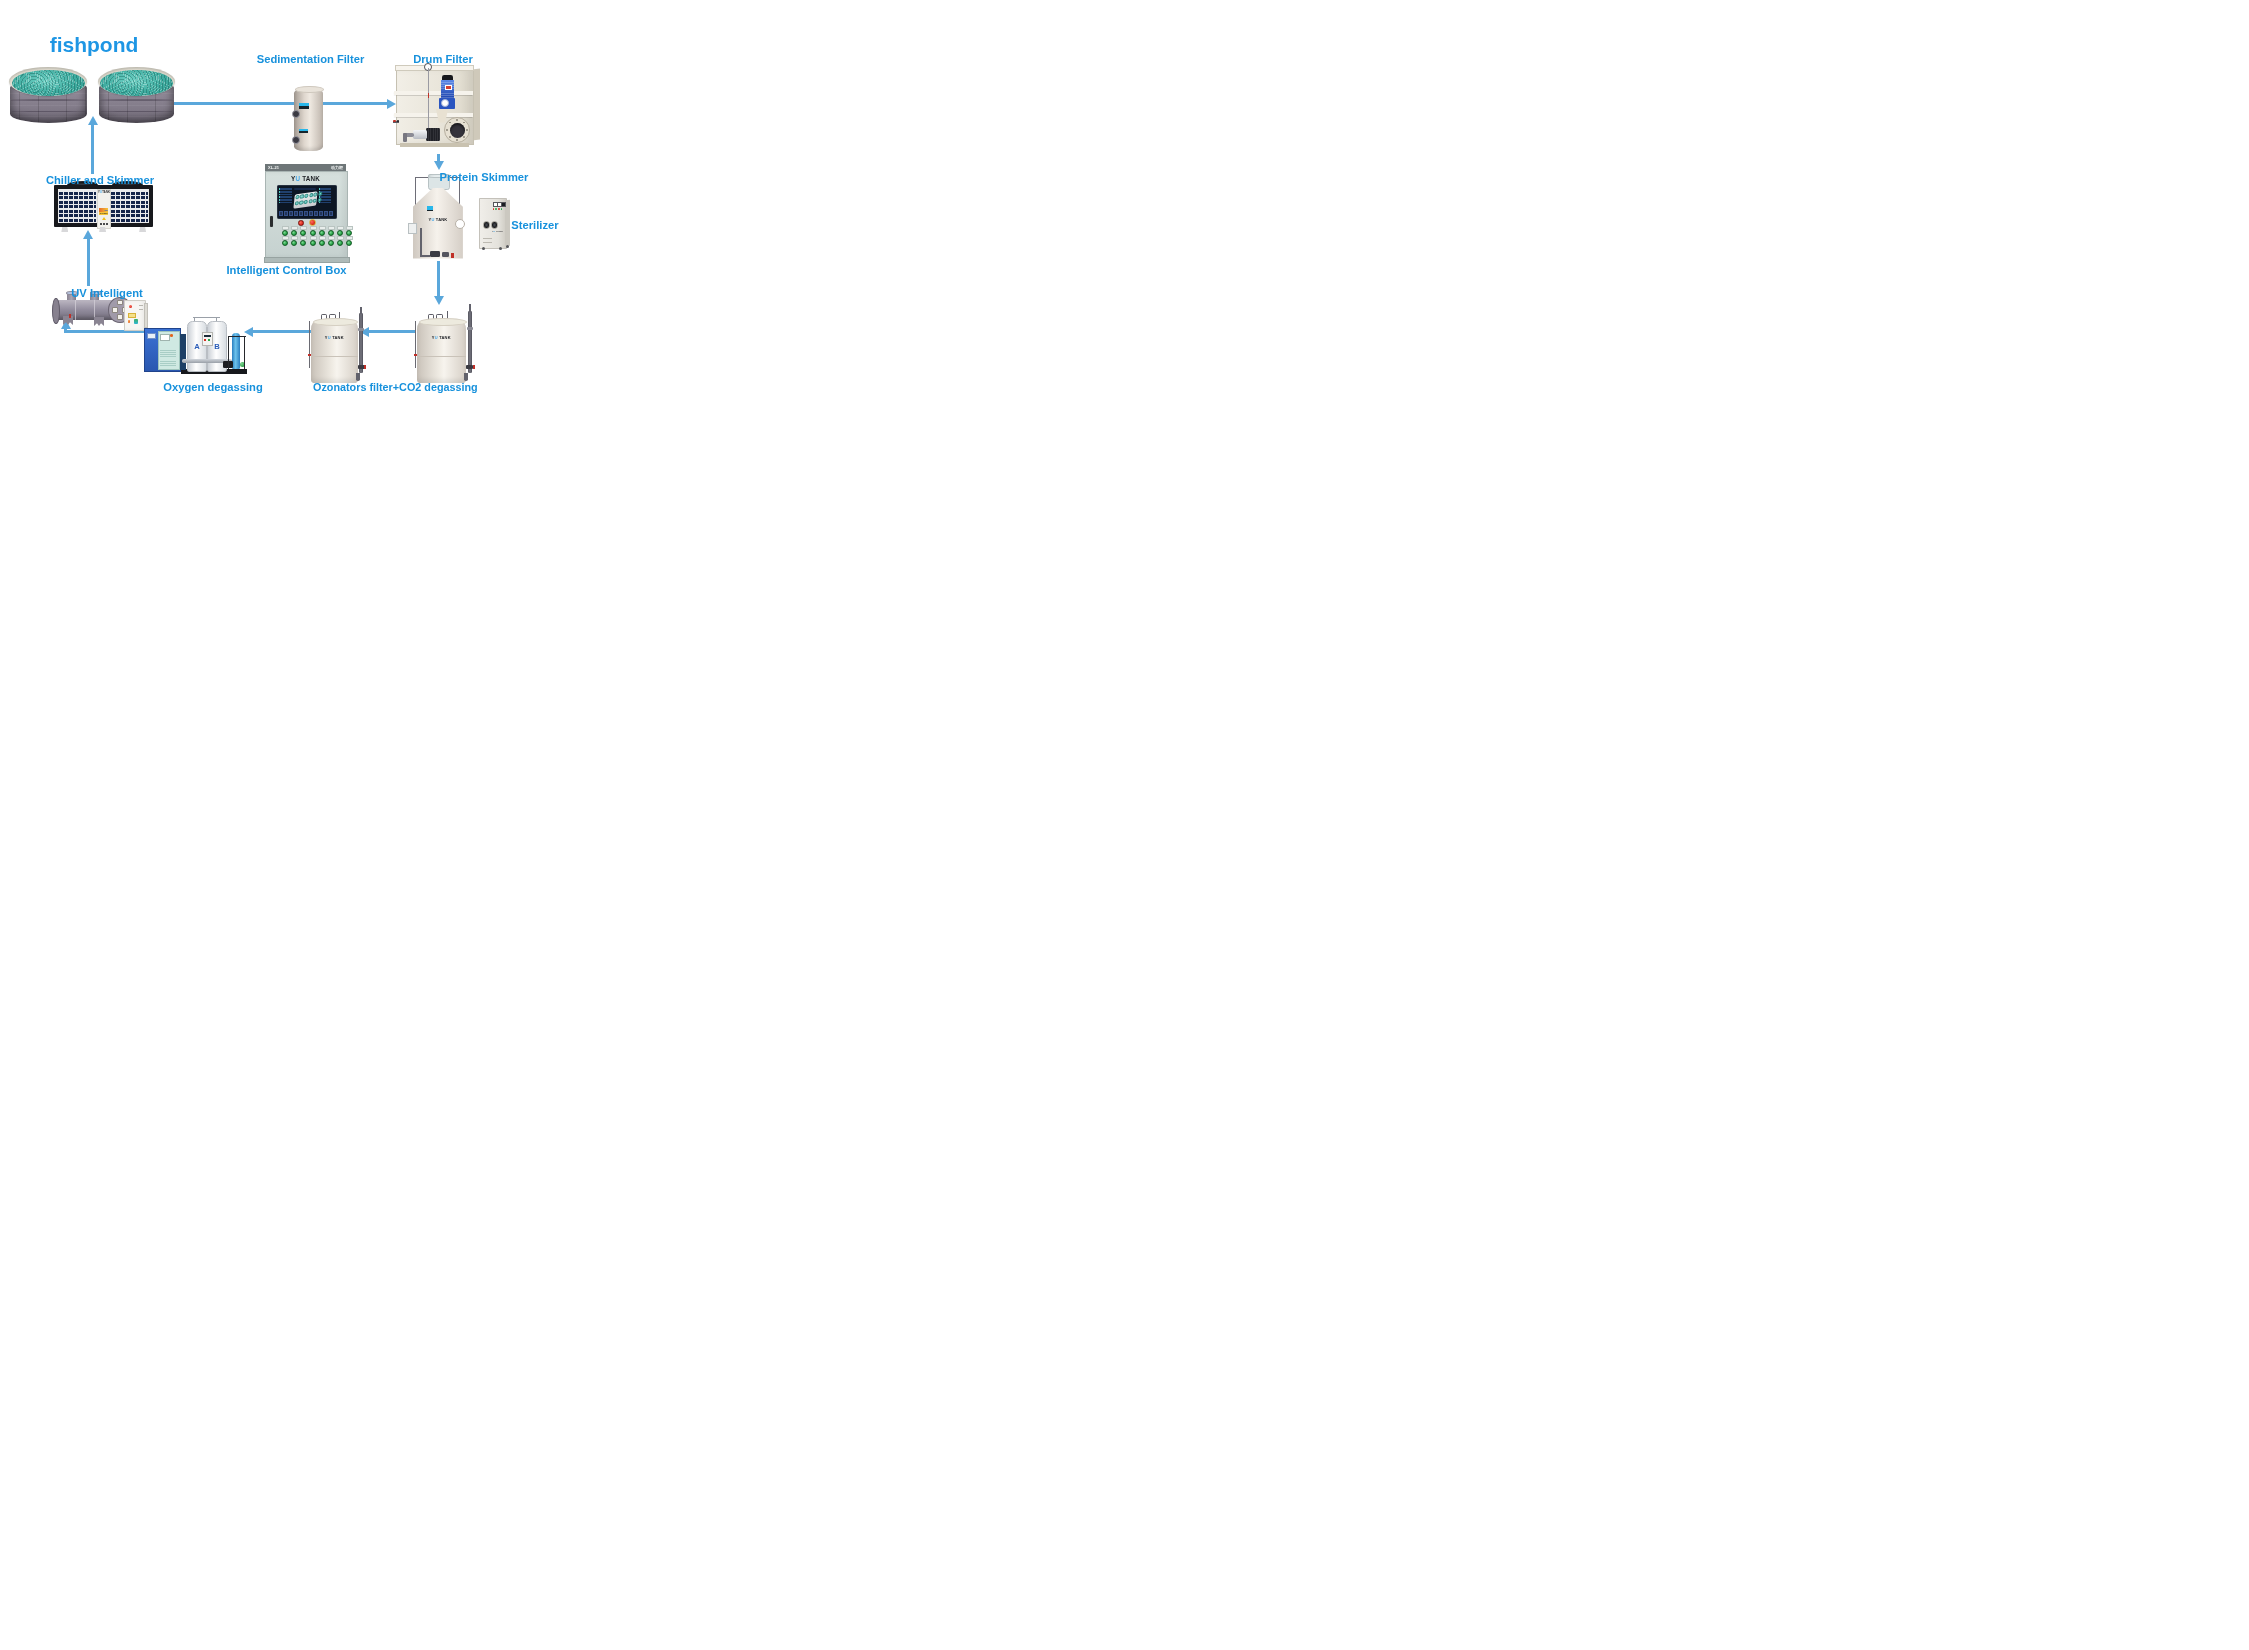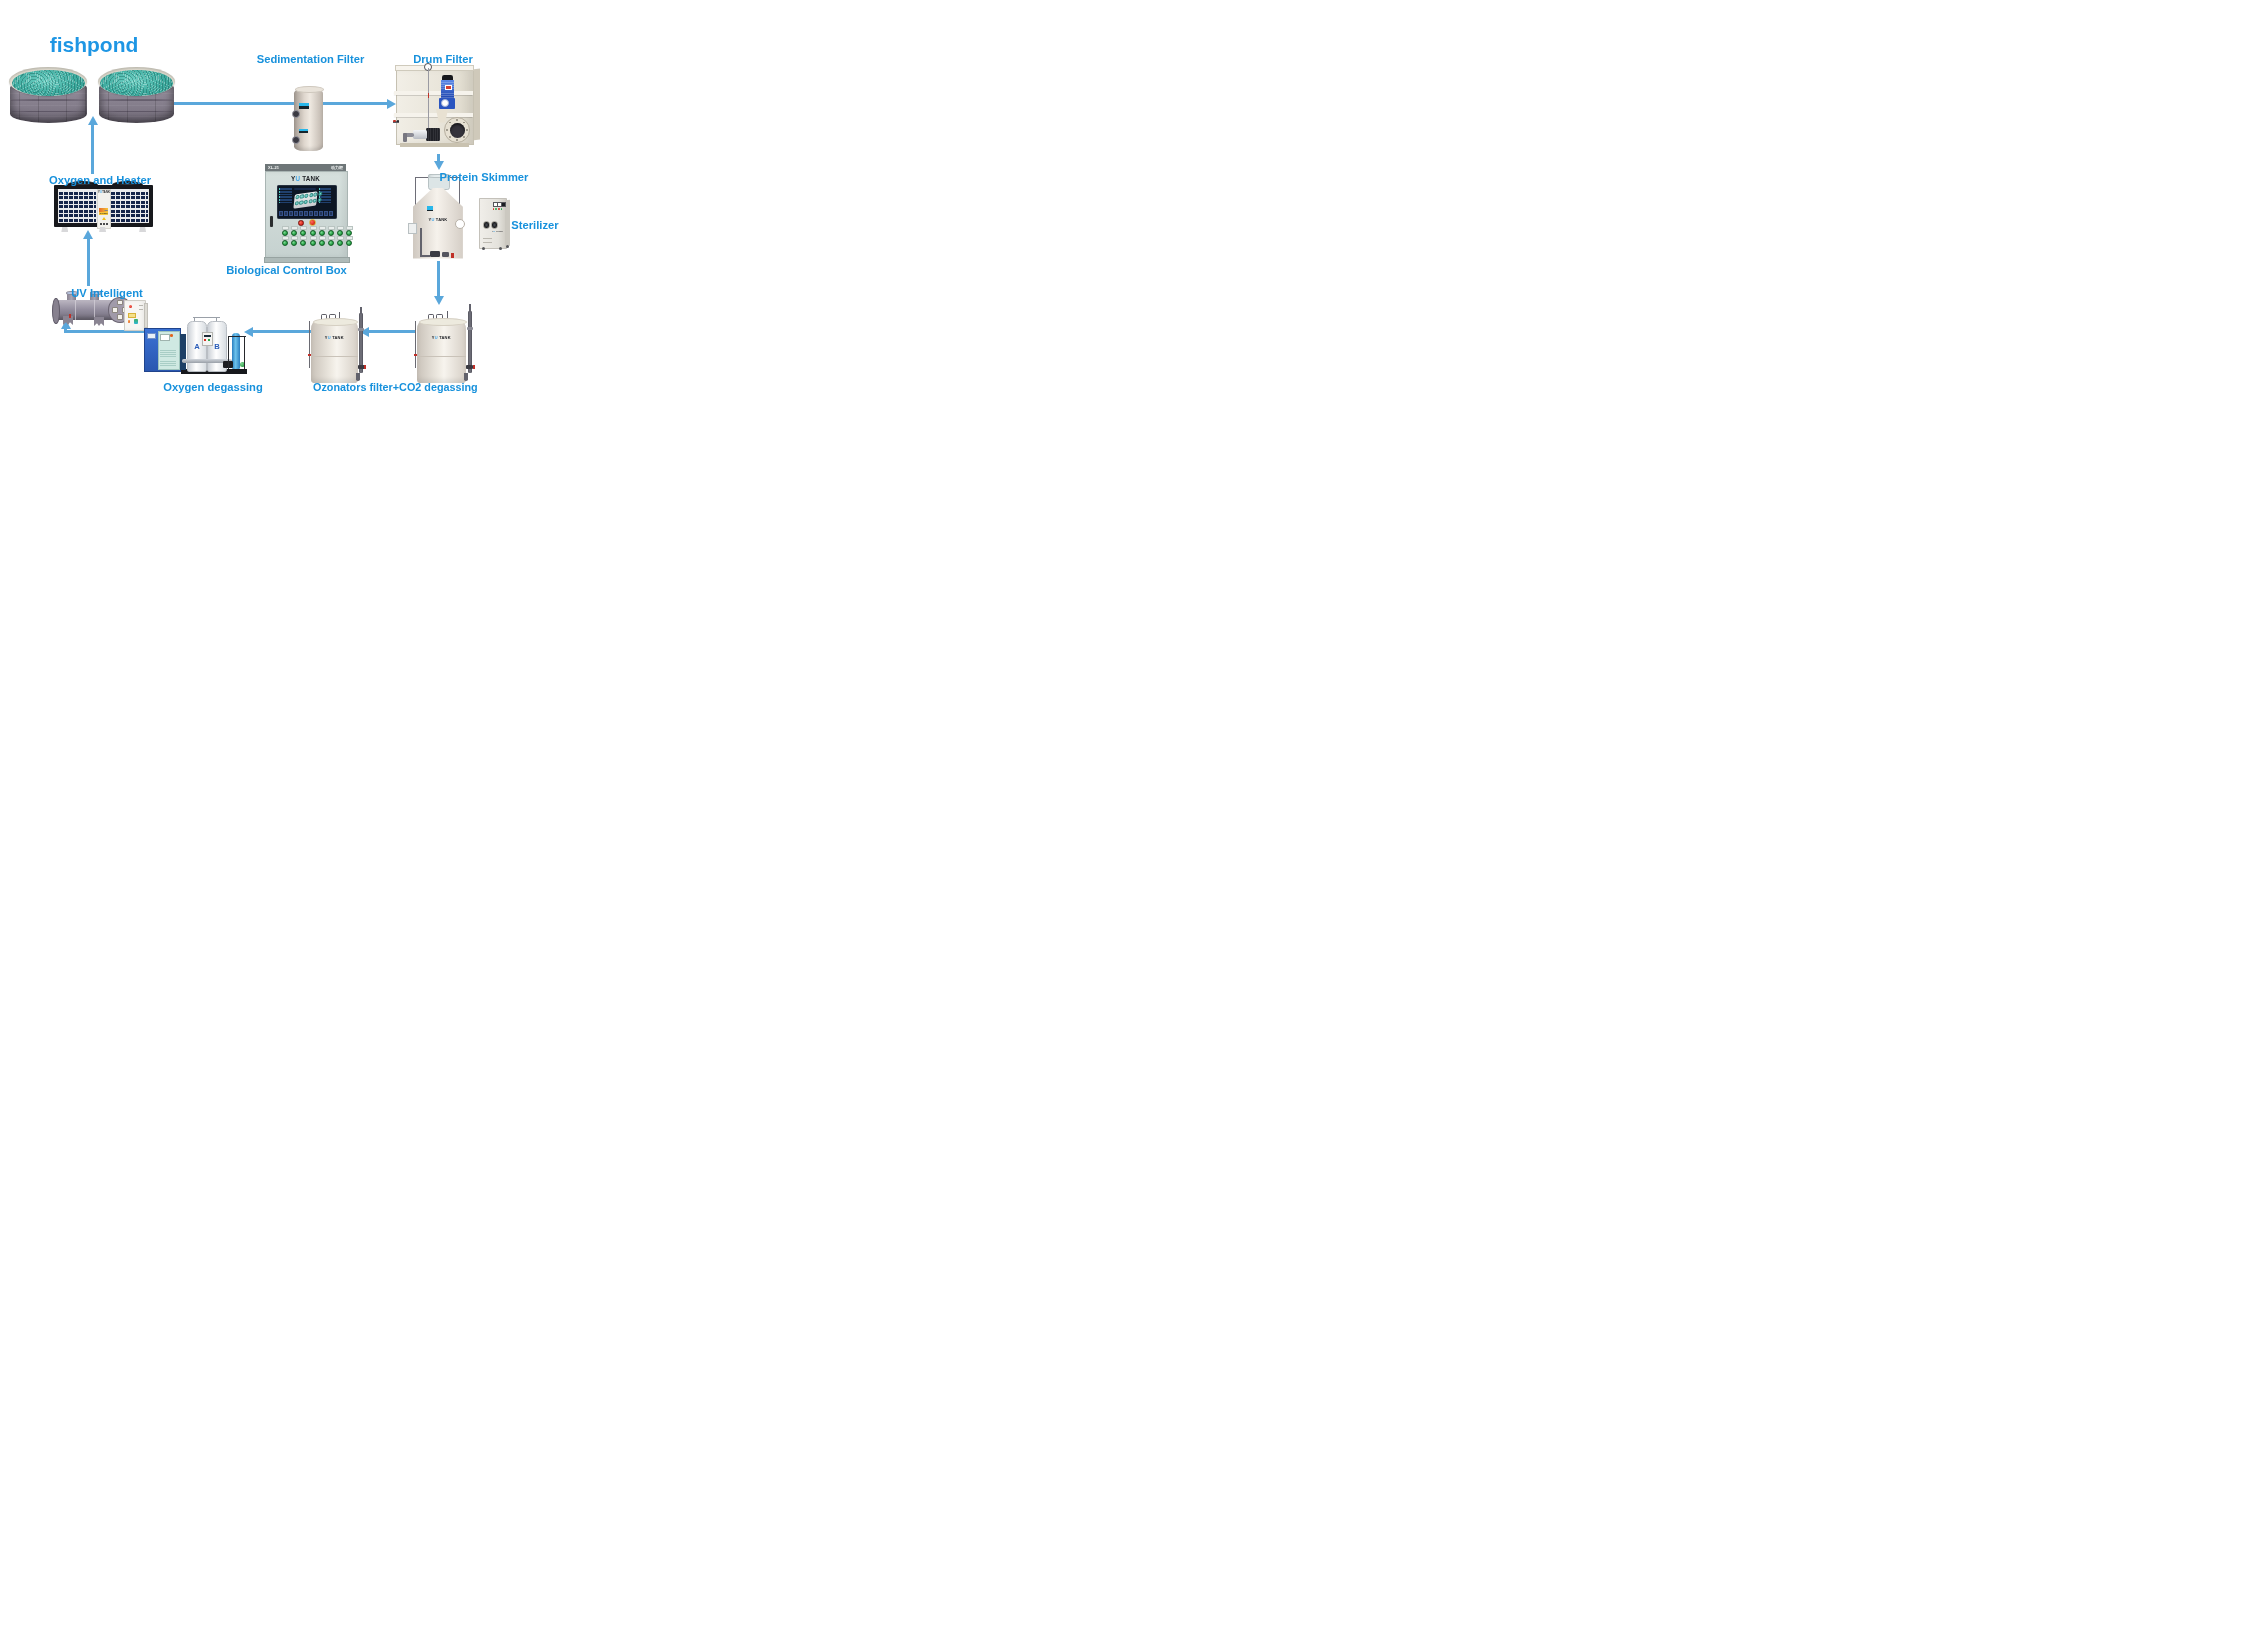--- a/index.html
+++ b/index.html
@@ -89,22 +89,22 @@
   <div class="arrow">
     <div class="shaft" style="left:91px;top:124px;width:3.1px;height:50px"></div>
     <div class="ah ah-up" style="left:88px;top:116px"></div>
   </div>
 
   <div class="label" style="left:26.5px;top:34px;width:135px;font-size:21px;color:var(--title)">fishpond</div>
   <div class="label" style="left:243px;top:54px;width:135px">Sedimentation Filter</div>
   <div class="label" style="left:387px;top:54px;width:112px">Drum Filter</div>
   <div class="label" style="left:428px;top:172px;width:112px">Protein Skimmer</div>
   <div class="label" style="left:508px;top:220px;width:54px">Sterilizer</div>
-  <div class="label" style="left:44px;top:175px;width:112px">Oxygen and Heater</div>
-  <div class="label" style="left:219px;top:265px;width:135px">Biological Control Box</div>
+  <div class="label" style="left:44px;top:175px;width:112px">Chiller and Skimmer</div>
+  <div class="label" style="left:219px;top:265px;width:135px">Intelligent Control Box</div>
   <div class="label" style="left:51px;top:288px;width:112px">UV Intelligent</div>
   <div class="label" style="left:157px;top:382px;width:112px">Oxygen degassing</div>
   <div class="label" style="left:313px;top:382px;width:157px;font-size:10.8px">Ozonators filter+CO2 degassing</div>
 
   <div class="eq" style="left:9.4px;top:67px;width:78px;height:56px">
     <div class="ftank-body"></div>
     <div class="ftank-band" style="top:58%"></div>
     <div class="ftank-band" style="top:78%"></div>
     <div class="ftank-rim"></div>
     <div class="ftank-water"></div>

